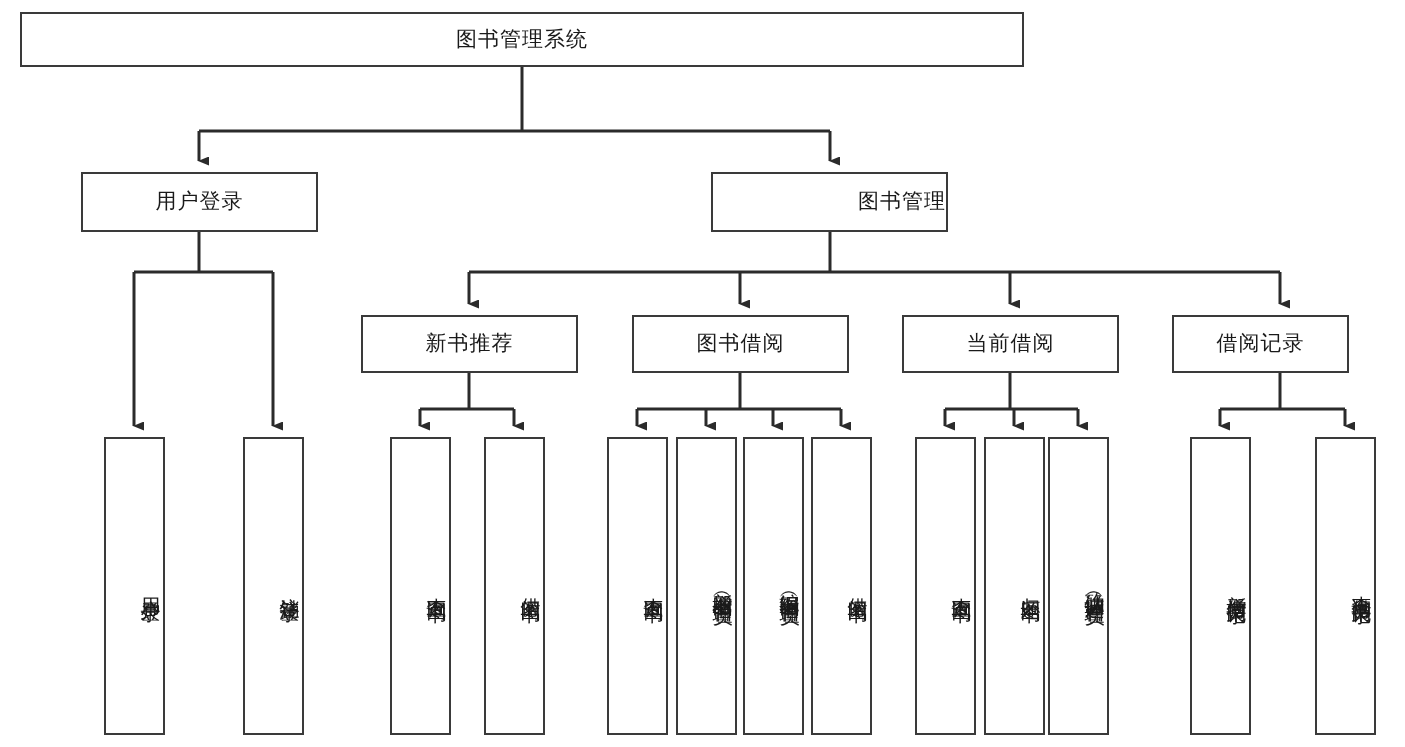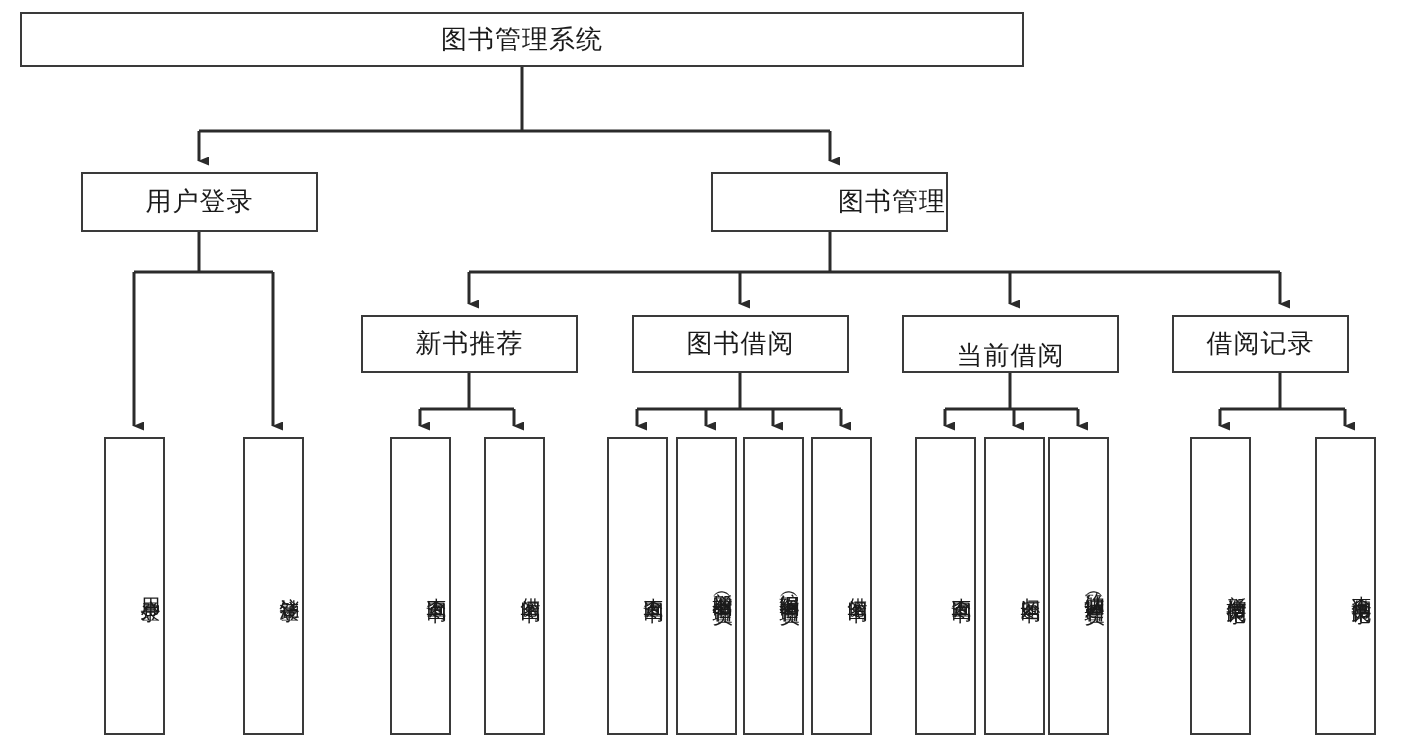--- a/index.html
+++ b/index.html
@@ -30,21 +30,21 @@
     position: absolute;
     box-sizing: border-box;
     background: #ffffff;
     border: 2px solid #3a3a3a;
     display: flex;
     align-items: center;
     justify-content: center;
     color: #1a1a1a;
   }
   .node-box.horizontal {
-    font-size: 26px;
+    font-size: 21px;
     letter-spacing: 1px;
     line-height: 1.2;
   }
   .node-box.vertical {
     writing-mode: vertical-rl;
     text-orientation: upright;
     font-size: 20px;
     line-height: 1.25;
     letter-spacing: 2px;
     padding-top: 6px;
@@ -155,21 +155,21 @@
   </div>
 
   <div class="node-box horizontal" style="left:632px; top:315px; width:217px; height:58px;">
     <span class="node-label">图书借阅</span>
   </div>
 
   <div class="node-box horizontal" style="left:361px; top:315px; width:217px; height:58px;">
     <span class="node-label">新书推荐</span>
   </div>
 
-  <div class="node-box horizontal" style="left:902px; top:315px; width:217px; height:58px;align-items:flex-end;">
+  <div class="node-box horizontal" style="left:902px; top:315px; width:217px; height:58px;">
     <span class="node-label">当前借阅</span>
   </div>
 
   <div class="node-box horizontal" style="left:1172px; top:315px; width:177px; height:58px;">
     <span class="node-label">借阅记录</span>
   </div>
 
   <div class="node-box vertical" style="left:104px; top:437px; width:61px; height:298px;">
     <span class="node-label">用户登录</span>
   </div>

